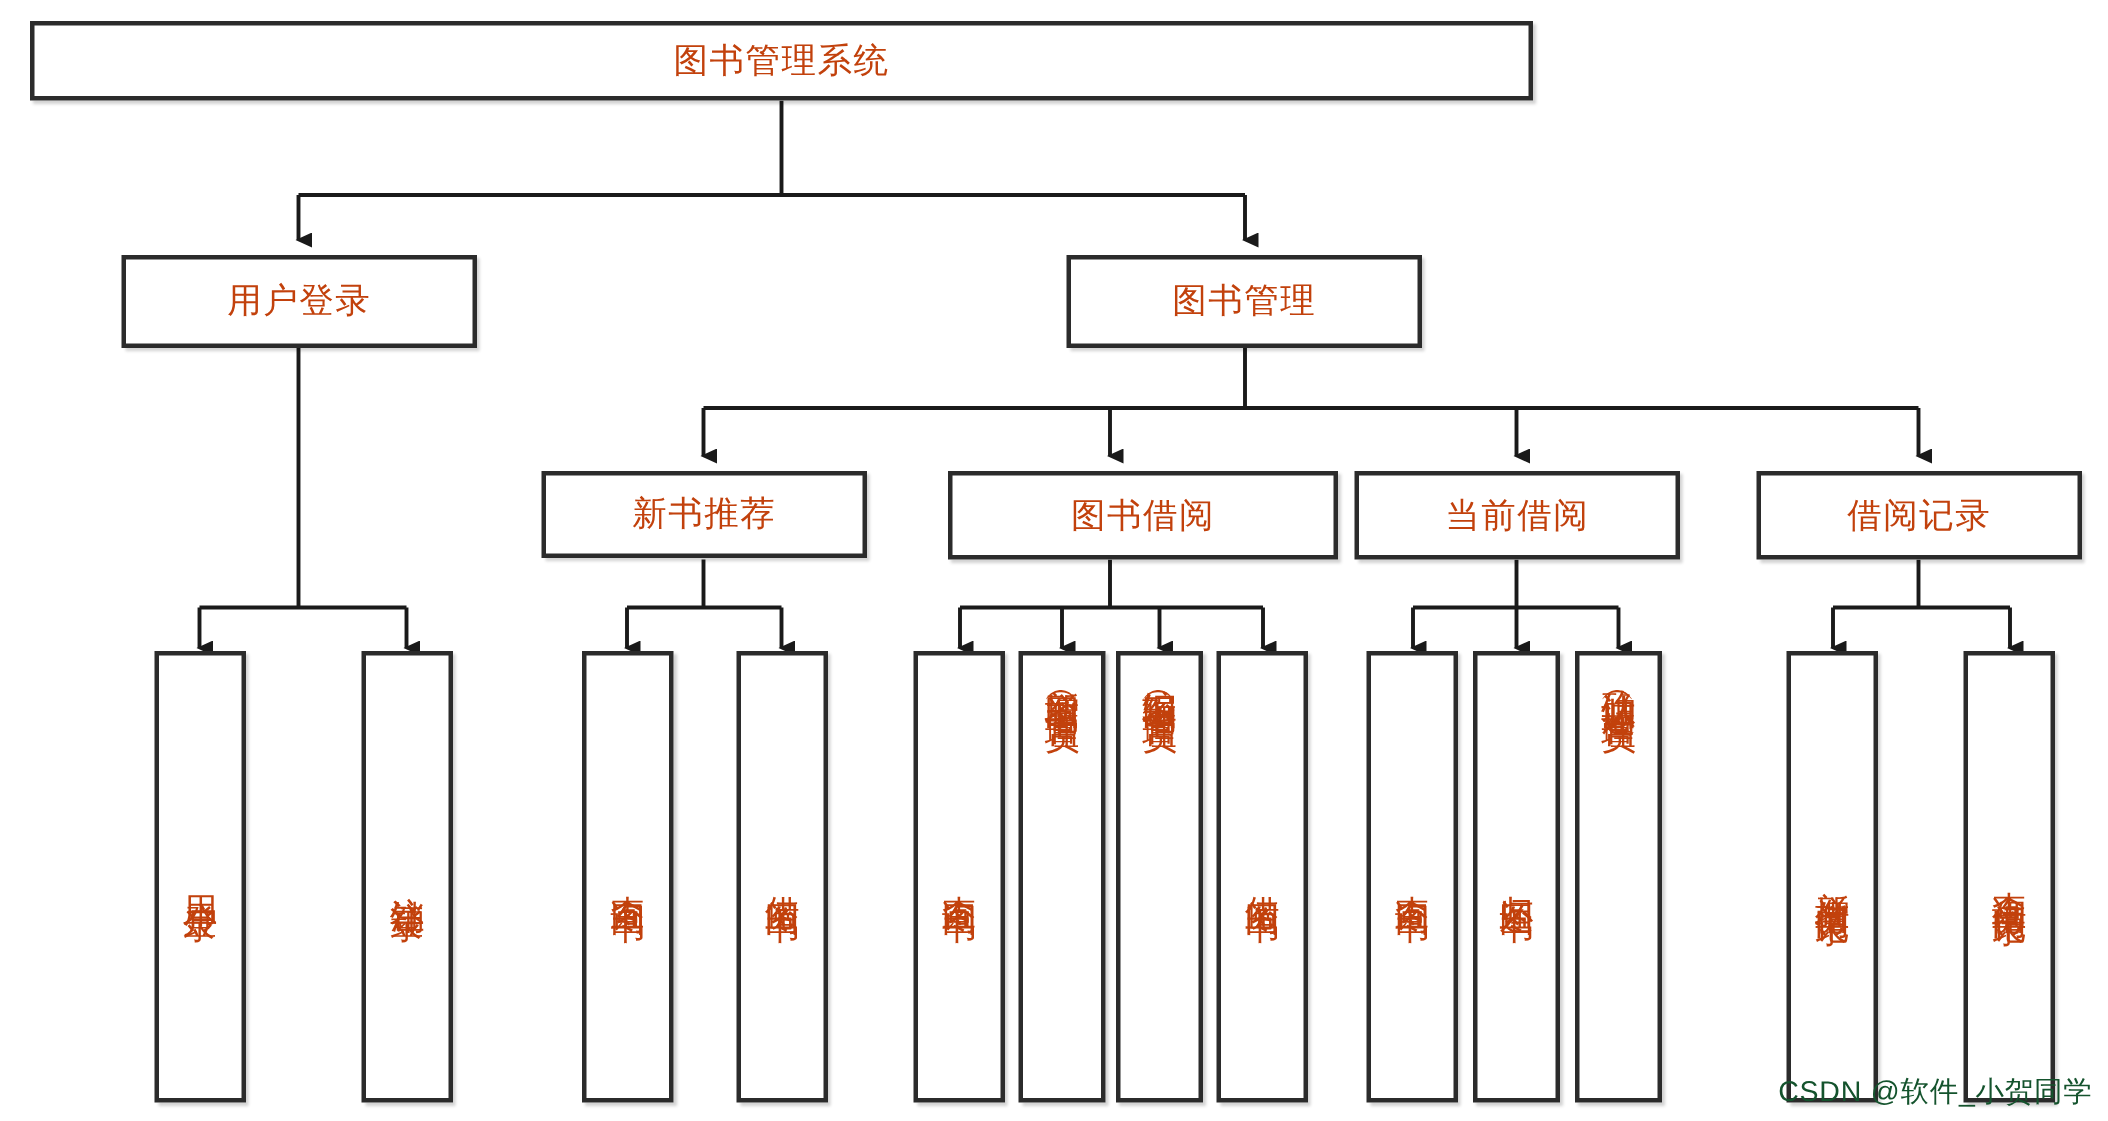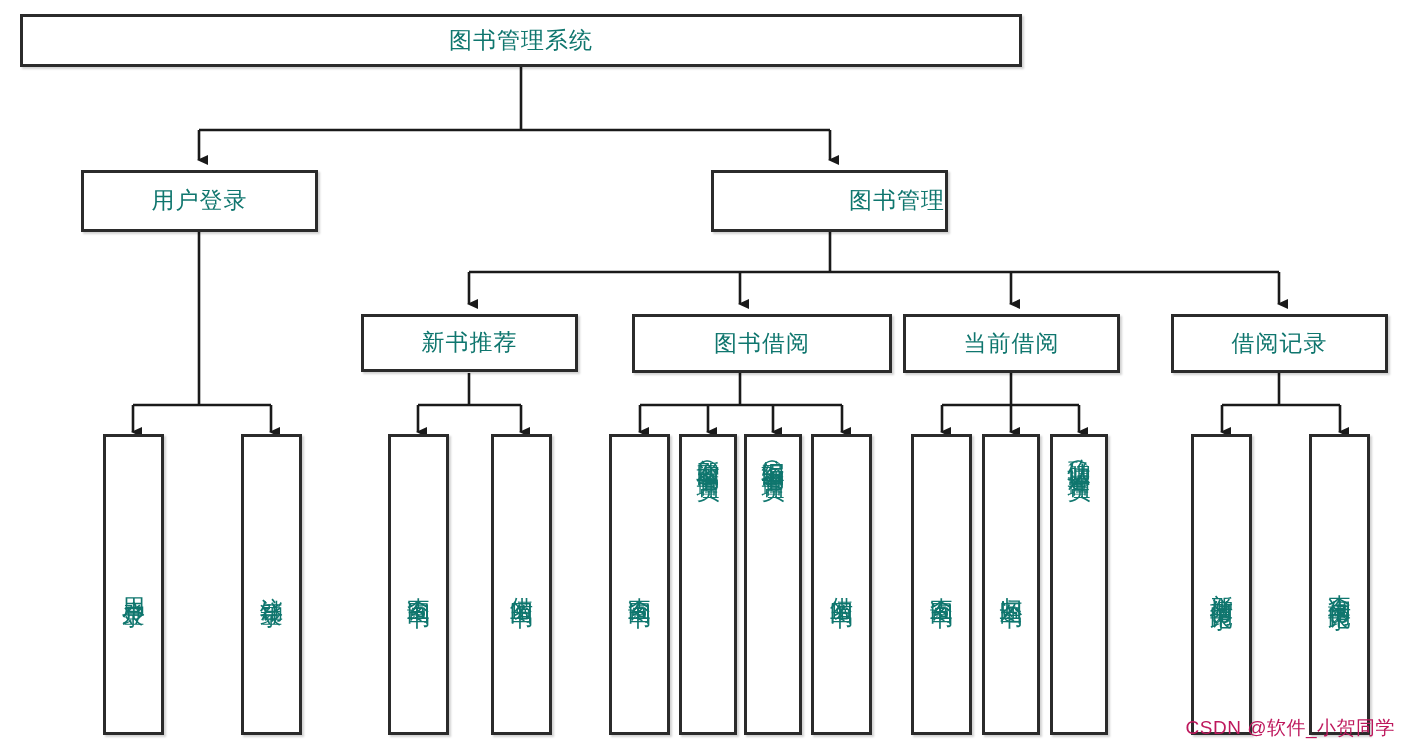--- a/index.html
+++ b/index.html
@@ -27,21 +27,21 @@
     position: absolute;
     box-sizing: border-box;
     background: #ffffff;
     border: 3px solid #2b2b2b;
     display: flex;
     align-items: center;
     justify-content: center;
     box-shadow: 2px 2px 2px rgba(0,0,0,0.18);
   }
   .node .label {
-    color: #0f766e;
+    color: #c2410c;
     font-size: 23px;
     line-height: 1.18;
     letter-spacing: 1px;
     white-space: nowrap;
   }
   .node.leaf {
     align-items: flex-start;
     justify-content: center;
     padding-top: 0;
     border-width: 3px;
@@ -58,21 +58,21 @@
   .node.leaf.centered {
     align-items: center;
   }
   .node.leaf.topalign .label {
     margin-top: 4px;
   }
   .watermark {
     position: absolute;
     right: 10px;
     bottom: 6px;
-    color: #be185d;
+    color: #14532d;
     font-size: 19px;
     letter-spacing: 0.5px;
     white-space: nowrap;
     user-select: none;
   }
 </style>
 </head>
 <body>
 
 <div id="canvas">
@@ -127,21 +127,21 @@
     </g>
   </svg>
 
   <div class="node" style="left:20px; top:14px; width:1002px; height:53px;">
     <span class="label">图书管理系统</span>
   </div>
 
   <div class="node" style="left:81px; top:170px; width:237px; height:62px;">
     <span class="label">用户登录</span>
   </div>
-  <div class="node" style="left:711px; top:170px; width:237px; height:62px;justify-content:flex-end;">
+  <div class="node" style="left:711px; top:170px; width:237px; height:62px;">
     <span class="label">图书管理</span>
   </div>
 
   <div class="node" style="left:361px; top:314px; width:217px; height:58px;">
     <span class="label">新书推荐</span>
   </div>
   <div class="node" style="left:632px; top:314px; width:260px; height:59px;">
     <span class="label">图书借阅</span>
   </div>
   <div class="node" style="left:1171px; top:314px; width:217px; height:59px;">

